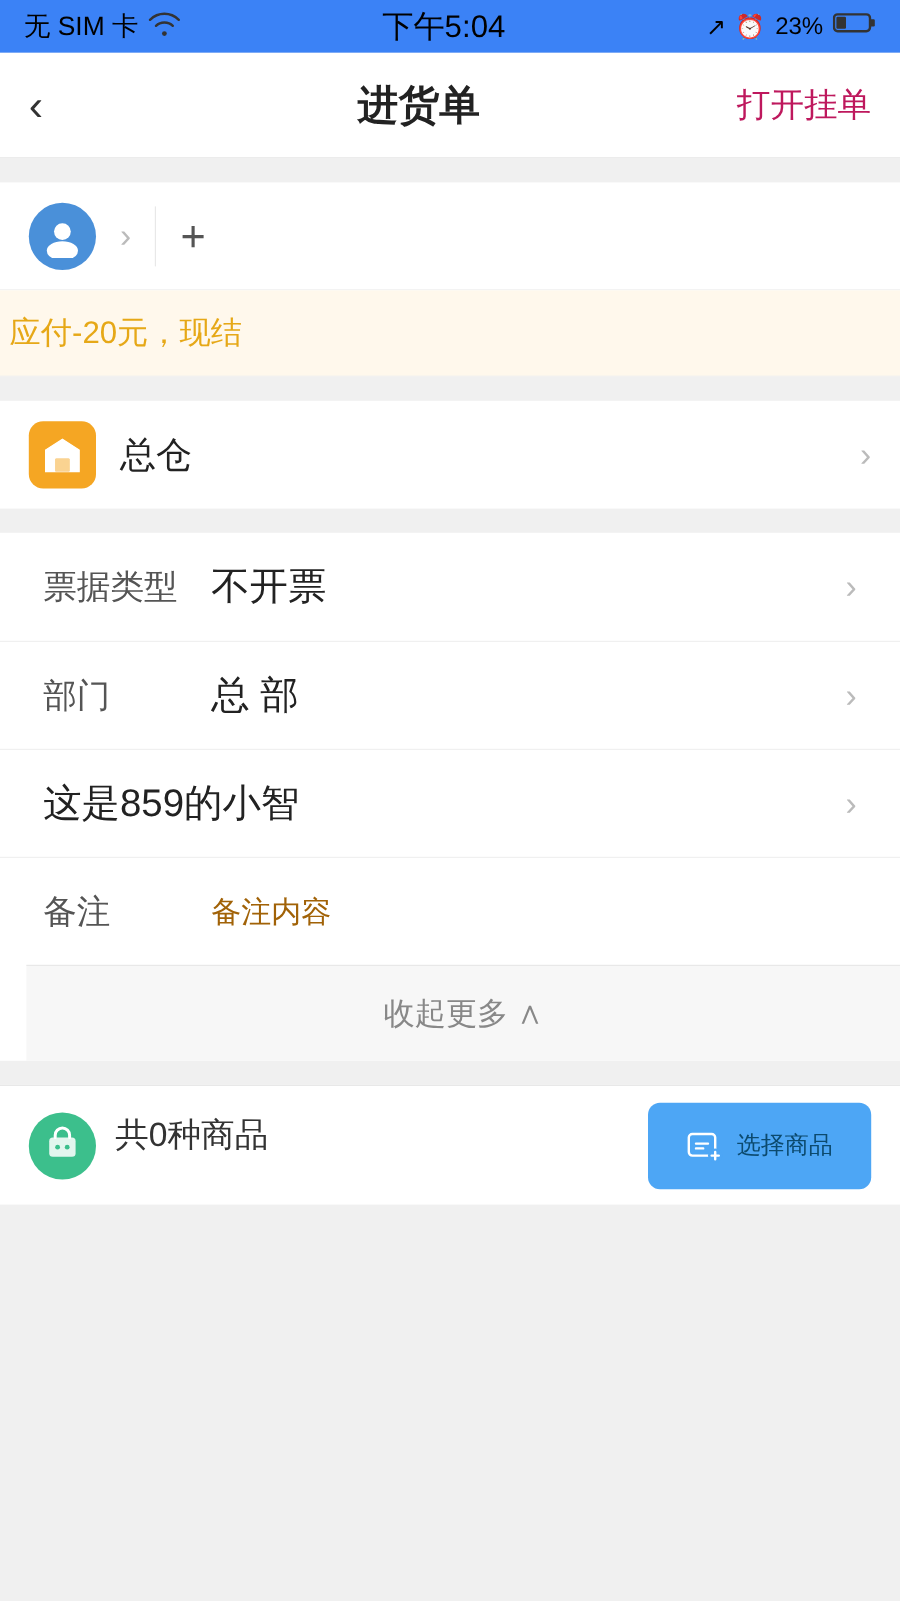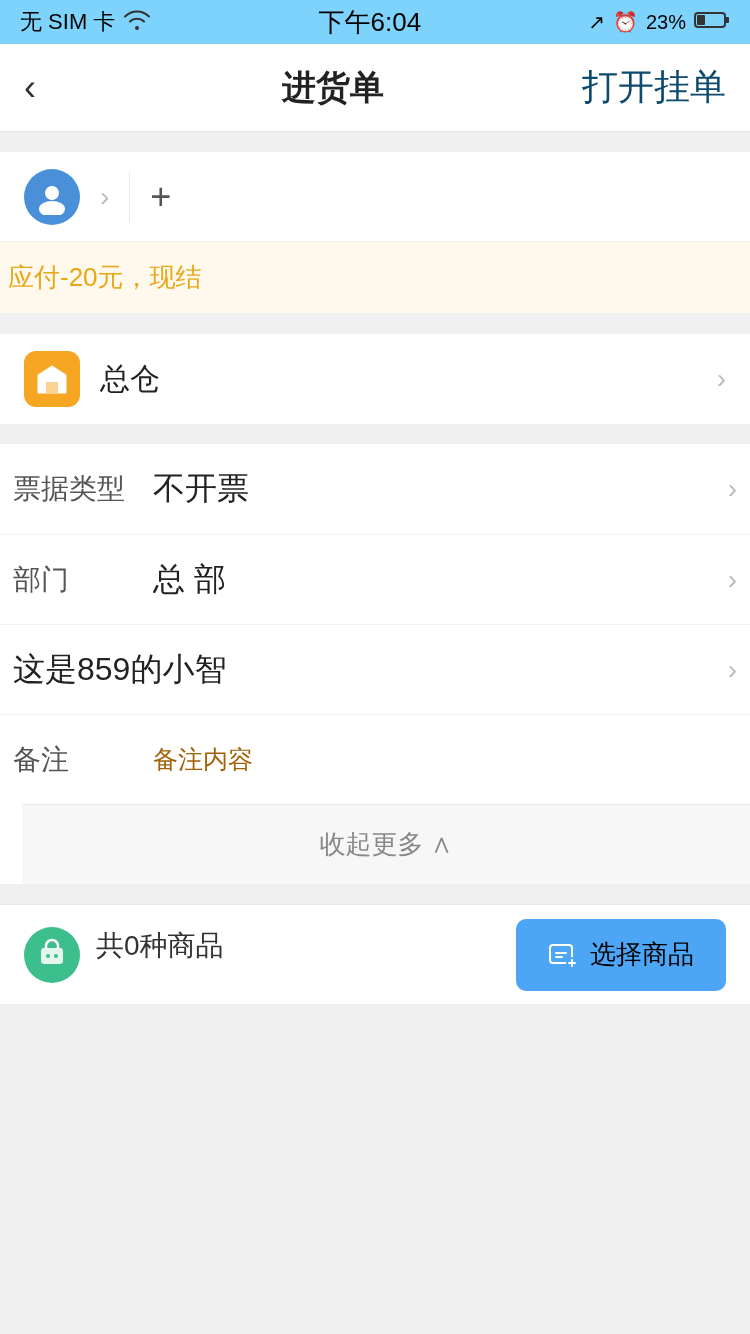--- a/index.html
+++ b/index.html
@@ -10,21 +10,21 @@
       background: #f0f0f0;
       font-family: -apple-system, "PingFang SC", "Helvetica Neue", Arial, sans-serif;
       overflow-x: hidden;
     }
 
     
     .status-bar {
       display: flex;
       justify-content: space-between;
       align-items: center;
-      background: #7dd3fc;
+      background: #3b82f6;
       padding: 0 20px;
       height: 44px;
       font-size: 24px;
     }
     .status-left {
       display: flex;
       align-items: center;
       gap: 8px;
       font-size: 22px;
       font-weight: 500;
@@ -52,22 +52,22 @@
       color: #333;
       cursor: pointer;
       width: 60px;
     }
     .nav-title {
       font-size: 34px;
       font-weight: 600;
       color: #222;
     }
     .nav-action {
-      font-size: 36px;
-      color: #0c4a6e;
+      font-size: 28px;
+      color: #be185d;
       cursor: pointer;
     }
 
     
     .section-gap {
       height: 20px;
       background: #f0f0f0;
     }
 
     
@@ -147,21 +147,21 @@
     .warehouse-name {
       flex: 1;
       font-size: 30px;
       color: #222;
     }
 
     
     .form-row {
       display: flex;
       align-items: center;
-      padding: 0 13px;
+      padding: 0 36px;
       height: 90px;
       border-top: 1px solid #f0f0f0;
     }
     .form-label {
       font-size: 28px;
       color: #555;
       width: 140px;
       flex-shrink: 0;
     }
     .form-value {
@@ -224,22 +224,22 @@
       background: #4da6f5;
       border-radius: 10px;
       padding: 0 32px;
       height: 72px;
       display: flex;
       align-items: center;
       gap: 12px;
       cursor: pointer;
     }
     .select-btn-text {
-      font-size: 26px;
-      color: #000000;
+      font-size: 20px;
+      color: #0c4a6e;
       font-weight: 500;
     }
 
     
     .bottom-content {
       flex: 1;
       background: #f0f0f0;
       min-height: 300px;
     }
   </style>
@@ -250,21 +250,21 @@
   <div class="status-left">
     <span>无 SIM 卡</span>
     <span>
       <svg width="28" height="22" viewBox="0 0 28 22" fill="none">
         <path d="M14 18a2 2 0 1 1 0 4 2 2 0 0 1 0-4z" fill="#333"></path>
         <path d="M7 13.5C8.7 11.8 11.2 10.8 14 10.8s5.3 1 7 2.7" stroke="#333" stroke-width="2" fill="none" stroke-linecap="round"></path>
         <path d="M2 8.5C5.3 5.3 9.4 3.5 14 3.5s8.7 1.8 12 5" stroke="#333" stroke-width="2" fill="none" stroke-linecap="round"></path>
       </svg>
     </span>
   </div>
-  <div class="status-center">下午6:04</div>
+  <div class="status-center">下午5:04</div>
   <div class="status-right">
     <span>↗</span>
     <span>⏰</span>
     <span>23%</span>
     <span>
       <svg width="36" height="18" viewBox="0 0 36 18">
         <rect x="1" y="2" width="30" height="14" rx="3" ry="3" stroke="#333" stroke-width="2" fill="none"></rect>
         <rect x="31" y="6" width="4" height="6" rx="1" fill="#333"></rect>
         <rect x="3" y="4" width="8" height="10" rx="1" fill="#333"></rect>
       </svg>

